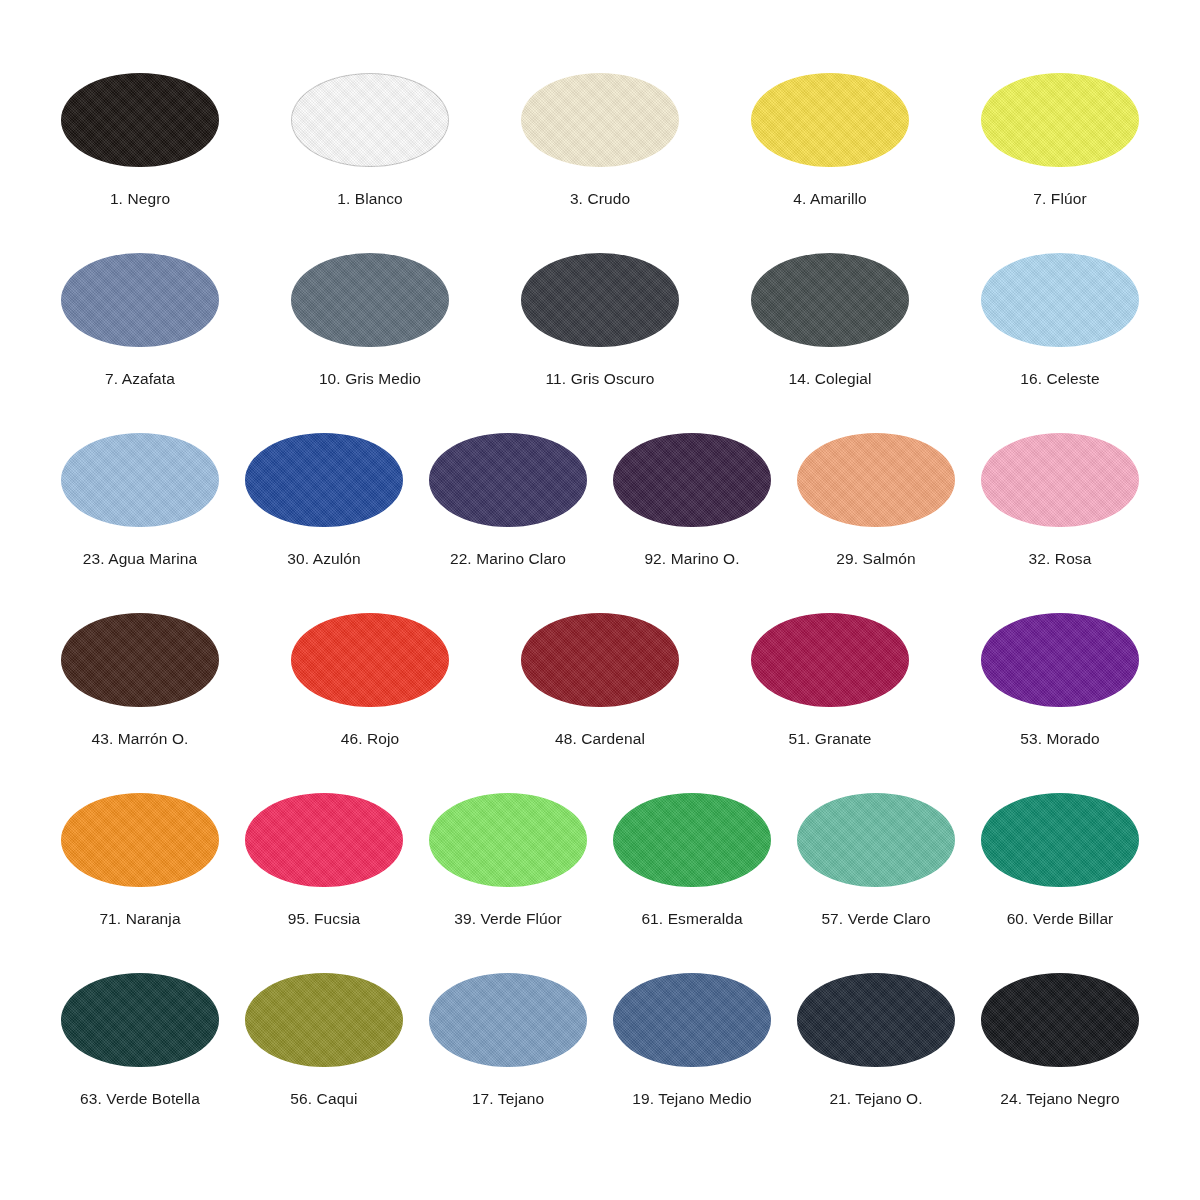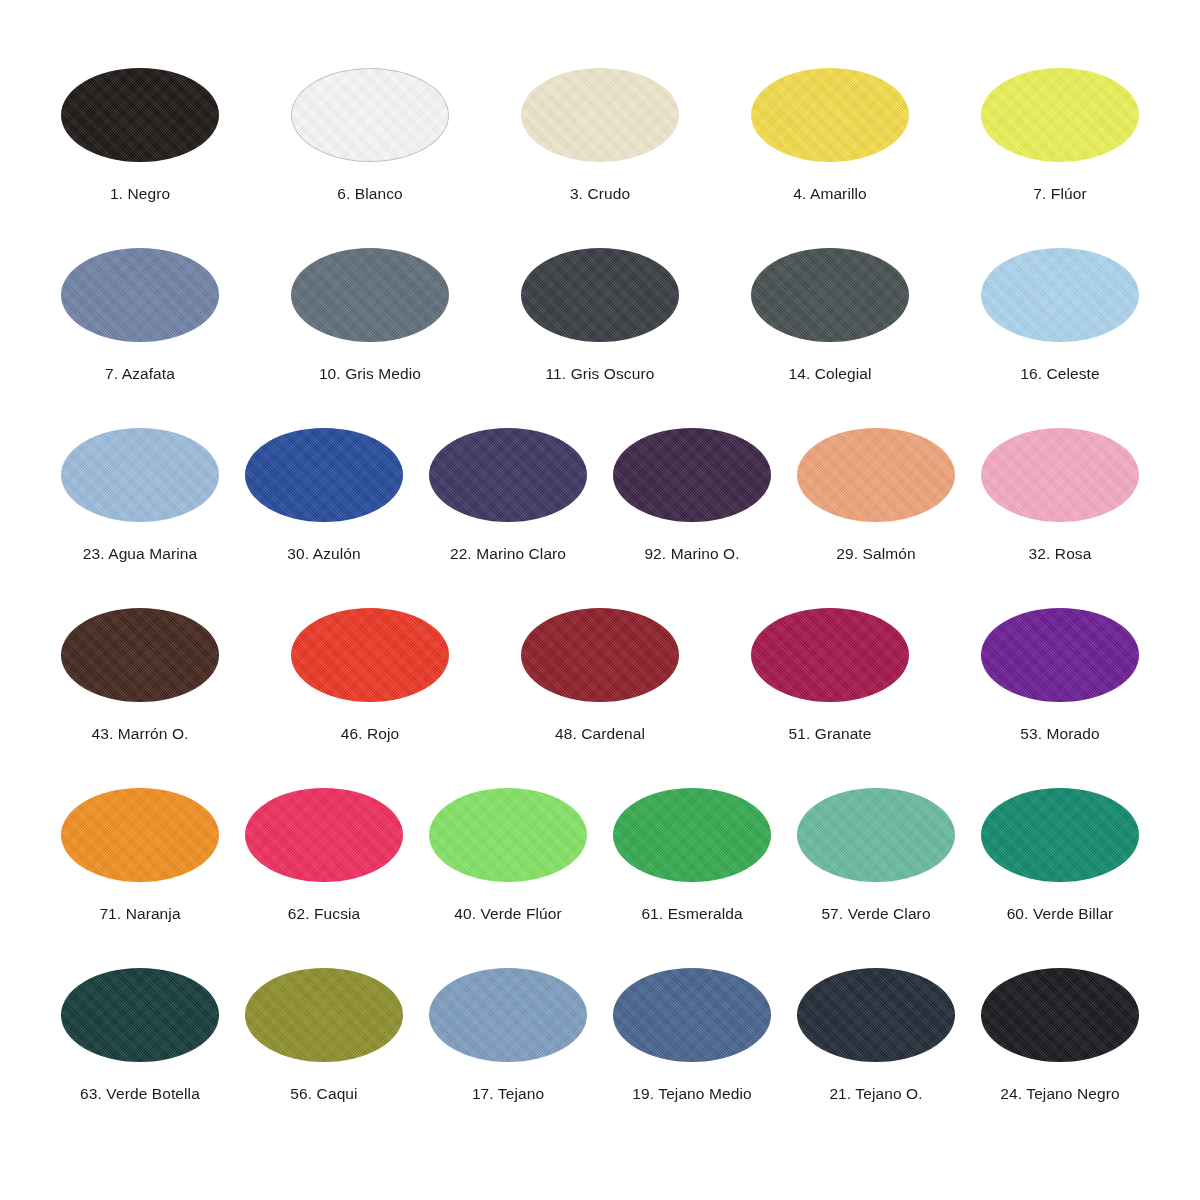--- a/index.html
+++ b/index.html
@@ -14,21 +14,21 @@
     overflow: hidden;
   }
 
   #swatch-board {
     width: 1200px;
     height: 1200px;
     box-sizing: border-box;
     padding: 62px 52px 48px 52px;
     display: flex;
     flex-direction: column;
-    justify-content: center;
+    justify-content: flex-end;
   }
 
   .swatch-row {
     display: flex;
     flex-direction: row;
     justify-content: space-between;
     align-items: flex-start;
     height: 180px;
   }
 
@@ -99,21 +99,21 @@
       <div class="swatch-cell">
         <div class="swatch-ellipse-wrap">
           <div class="swatch-ellipse" style="background-color: rgb(26, 20, 17);"></div>
         </div>
         <div class="swatch-label">1. Negro</div>
       </div>
       <div class="swatch-cell">
         <div class="swatch-ellipse-wrap">
           <div class="swatch-ellipse outlined" style="background-color: rgb(251, 251, 251);"></div>
         </div>
-        <div class="swatch-label">6. Blanco</div>
+        <div class="swatch-label">1. Blanco</div>
       </div>
       <div class="swatch-cell">
         <div class="swatch-ellipse-wrap">
           <div class="swatch-ellipse" style="background-color: rgb(242, 234, 208);"></div>
         </div>
         <div class="swatch-label">3. Crudo</div>
       </div>
       <div class="swatch-cell">
         <div class="swatch-ellipse-wrap">
           <div class="swatch-ellipse" style="background-color: rgb(247, 223, 74);"></div>
@@ -233,27 +233,27 @@
       <div class="swatch-cell">
         <div class="swatch-ellipse-wrap">
           <div class="swatch-ellipse" style="background-color: rgb(245, 144, 30);"></div>
         </div>
         <div class="swatch-label">71. Naranja</div>
       </div>
       <div class="swatch-cell">
         <div class="swatch-ellipse-wrap">
           <div class="swatch-ellipse" style="background-color: rgb(243, 43, 94);"></div>
         </div>
-        <div class="swatch-label">62. Fucsia</div>
+        <div class="swatch-label">95. Fucsia</div>
       </div>
       <div class="swatch-cell">
         <div class="swatch-ellipse-wrap">
           <div class="swatch-ellipse" style="background-color: rgb(132, 230, 101);"></div>
         </div>
-        <div class="swatch-label">40. Verde Flúor</div>
+        <div class="swatch-label">39. Verde Flúor</div>
       </div>
       <div class="swatch-cell">
         <div class="swatch-ellipse-wrap">
           <div class="swatch-ellipse" style="background-color: rgb(51, 171, 79);"></div>
         </div>
         <div class="swatch-label">61. Esmeralda</div>
       </div>
       <div class="swatch-cell">
         <div class="swatch-ellipse-wrap">
           <div class="swatch-ellipse" style="background-color: rgb(105, 188, 163);"></div>

